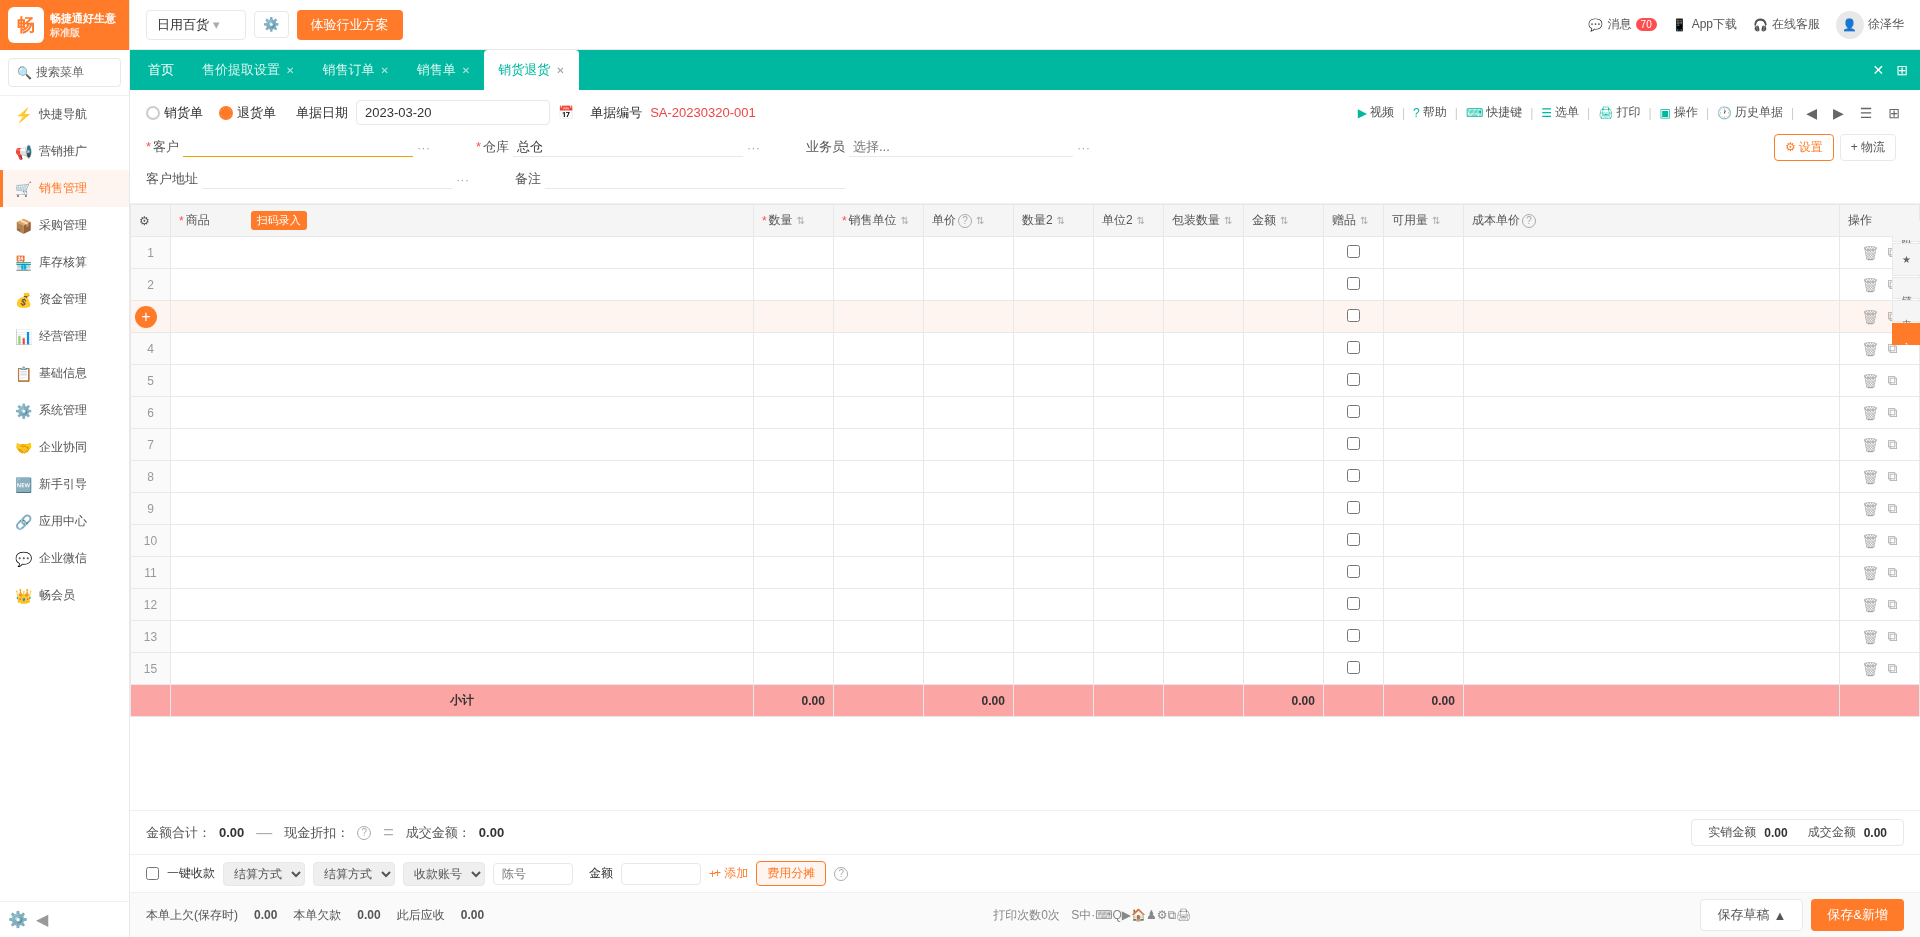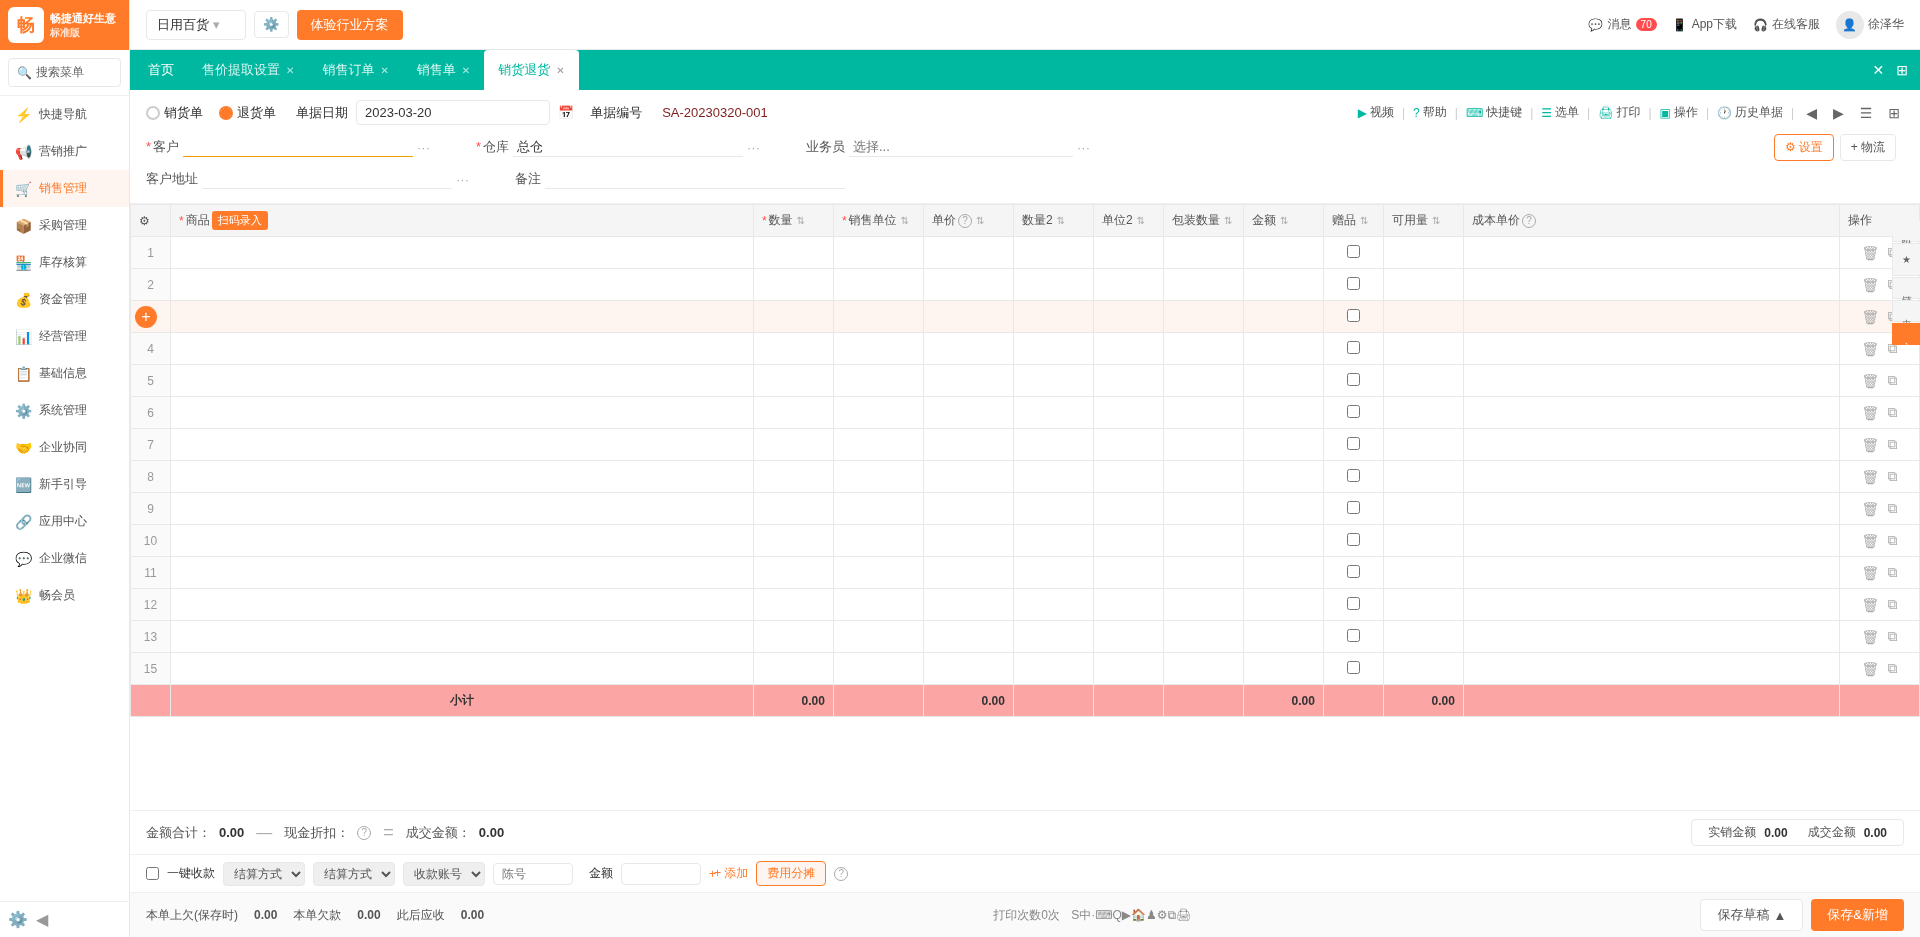--- a/index.html
+++ b/index.html
@@ -72,21 +72,21 @@
     
     .table-area { flex: 1; overflow: auto; }
     .data-table { width: 100%; border-collapse: collapse; font-size: 12px; }
     .data-table th { background: #f5f5f5; border: 1px solid #e8e8e8; padding: 6px 8px; text-align: left; white-space: nowrap; font-weight: normal; color: #555; position: sticky; top: 0; z-index: 2; }
     .data-table th .required-star { color: #ff4d4f; }
     .data-table td { border: 1px solid #e8e8e8; padding: 0; height: 32px; }
     .data-table td.row-num { text-align: center; color: #999; font-size: 12px; background: #fafafa; width: 40px; padding: 0 4px; }
     .data-table tr.highlighted { background: #fff5f0; }
     .data-table tr.highlighted td { background: #fff5f0; }
     .add-row-btn { width: 22px; height: 22px; background: #ff7b29; color: white; border: none; border-radius: 50%; cursor: pointer; font-size: 16px; display: flex; align-items: center; justify-content: center; line-height: 1; }
-    .scan-btn { background: #ff7b29; color: white; border: none; border-radius: 3px; padding: 2px 6px; font-size: 11px; cursor: pointer; }
+    .scan-btn { background: #ff7b29; color: white; border: none; border-radius: 3px; padding: 2px 6px; font-size: 11px; cursor: pointer; margin-left: 39px; }
     .checkbox-cell { text-align: center; }
     .checkbox-cell input[type=checkbox] { cursor: pointer; }
     .action-cell { display: flex; align-items: center; justify-content: center; gap: 4px; }
     .action-btn { background: none; border: none; cursor: pointer; color: #aaa; font-size: 14px; padding: 2px; }
     .sort-icon { color: #aaa; font-size: 10px; cursor: pointer; margin-left: 2px; }
 
     
     .summary-row td { background: #fca5a5; font-weight: bold; color: #333; text-align: right; padding: 4px 8px; }
     .summary-row td:first-child { text-align: center; color: #555; font-weight: normal; }
 
@@ -265,21 +265,21 @@
             <label class="radio-item">
               <span class="radio-circle checked"></span>
               <span>退货单</span>
             </label>
           </div>
           <div class="form-date-group">
             <span>单据日期</span>
             <input class="form-date-input" type="text" value="2023-03-20" style="">
             <span style="cursor:pointer;color:#aaa;">📅</span>
             <span style="margin-left:8px;">单据编号</span>
-            <span style="color:#7f1d1d;margin-left:12px;">SA-20230320-001</span>
+            <span style="color:#ef4444;margin-left:0;">SA-20230320-001</span>
           </div>
         </div>
         <div class="form-toolbar">
           <span class="toolbar-item">
             <span class="t-icon">▶</span>
             <span>视频</span>
           </span>
           <span class="toolbar-separator">|</span>
           <span class="toolbar-item">
             <span class="t-icon">?</span>

